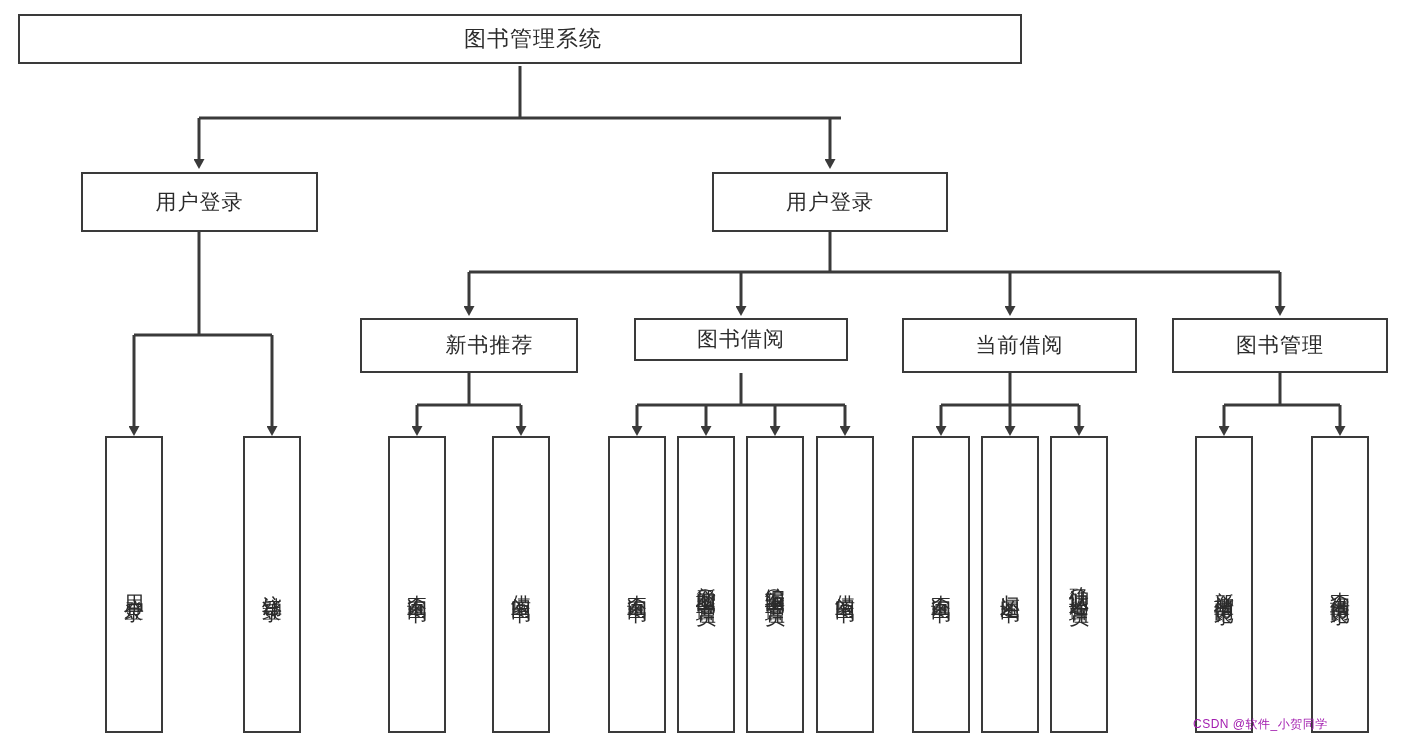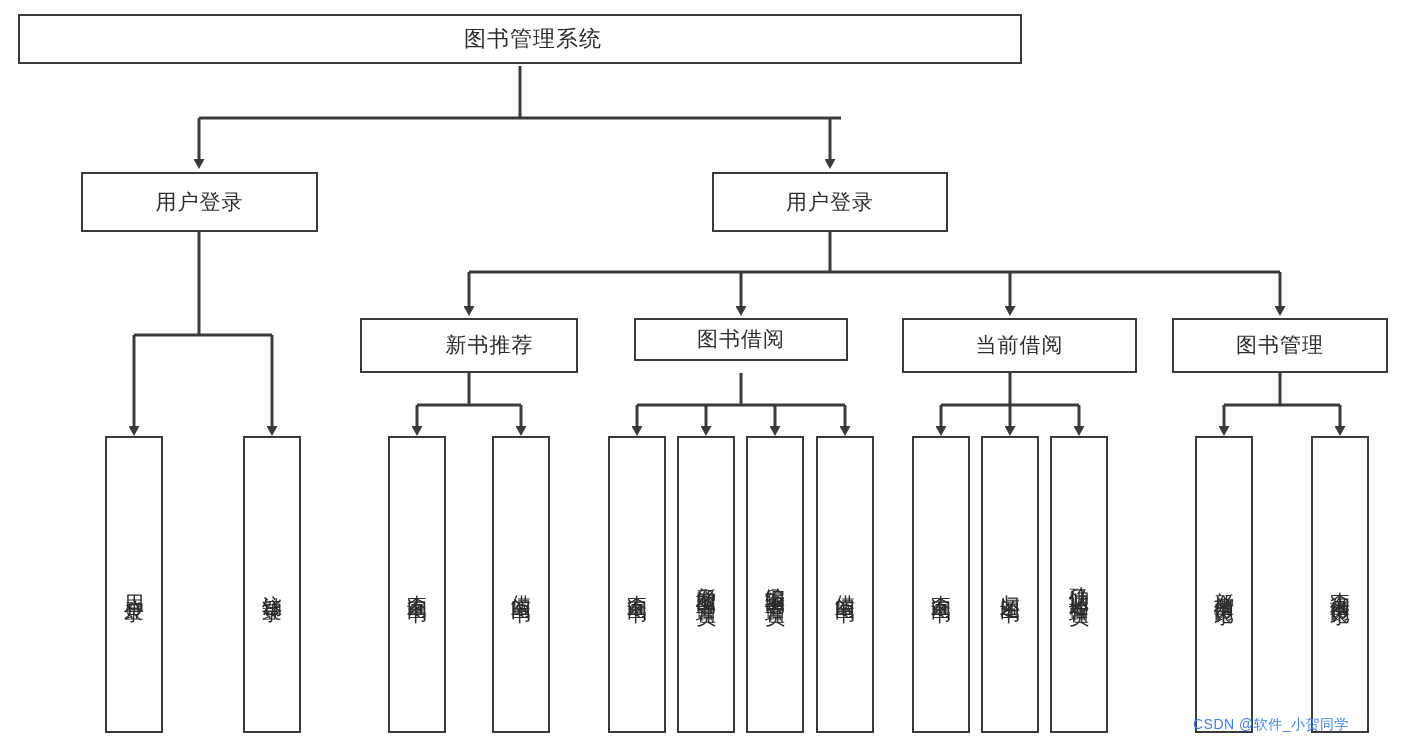--- a/index.html
+++ b/index.html
@@ -58,22 +58,22 @@
   .node.vert .label {
     writing-mode: vertical-rl;
     text-orientation: upright;
     font-size: 20px;
     letter-spacing: 3px;
     line-height: 1.05;
     max-height: 100%;
   }
   .watermark {
     position: absolute;
-    font-size: 14px;
-    color: #3b82f6;
+    font-size: 12px;
+    color: #a21caf;
     white-space: nowrap;
     letter-spacing: 0.5px;
   }
 </style>
 </head>
 <body>
 
 <div id="canvas">
 
   <svg id="wires" viewBox="0 0 1405 747">

